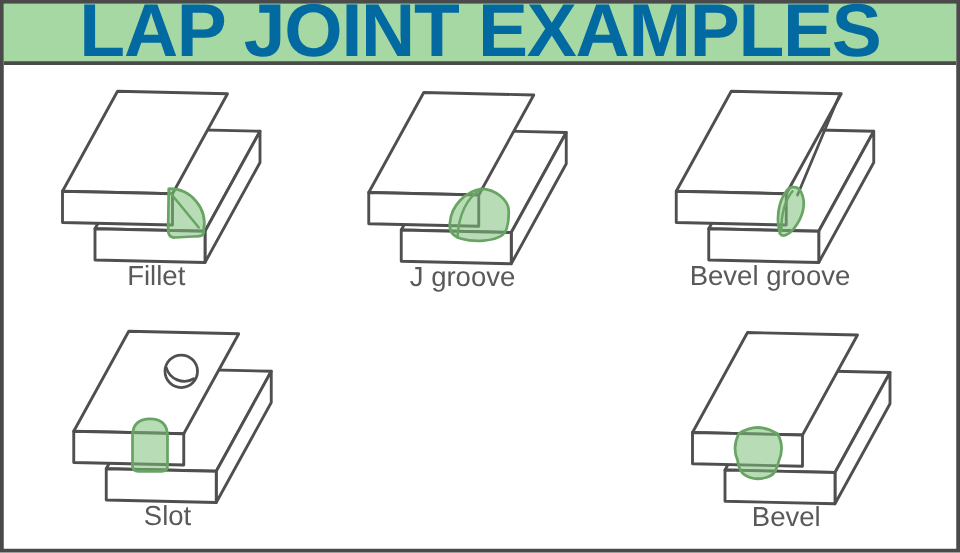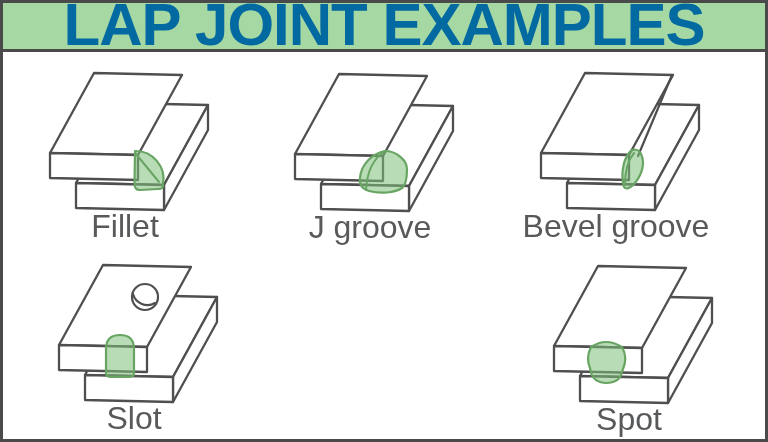--- a/index.html
+++ b/index.html
@@ -31,21 +31,21 @@
   .cell{
     position:absolute;
     width:212px;height:185px;
   }
   .cell svg{display:block;}
   .joint-label{
     position:absolute;
     left:0;top:143px;
     width:190px;
     text-align:center;
-    font-size:32px;
+    font-size:22px;
     color:#57595b;
   }
   .plates polygon{
     fill:#ffffff;
     stroke:#4f4f4f;
     stroke-width:2.3;
     stroke-linejoin:round;
   }
   .plateline{
     fill:none;
@@ -132,16 +132,16 @@
     </svg>
     <div class="joint-label">Slot</div>
   </div>
 
 
   <div class="cell pos-spot">
     <svg width="212" height="152" viewBox="0 0 212 152">
       <use href="#plates"></use>
       <path class="weld" d="M 57,89 Q 72,79 88,89 C 92,96 92,104 89,111 C 87,118 86,122 79,124 Q 72,126 66,124 C 59,122 57,117 56,110 C 53,103 54,95 57,89 Z"></path>
     </svg>
-    <div class="joint-label">Spot</div>
+    <div class="joint-label">Bevel</div>
   </div>
 
 </div>
 
 </body></html>

